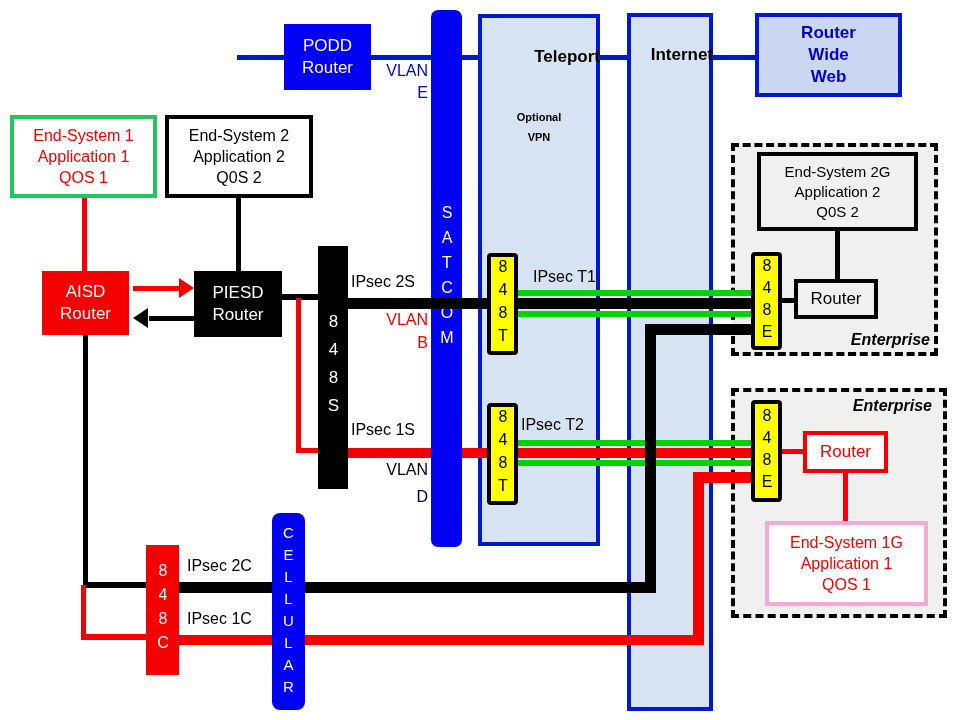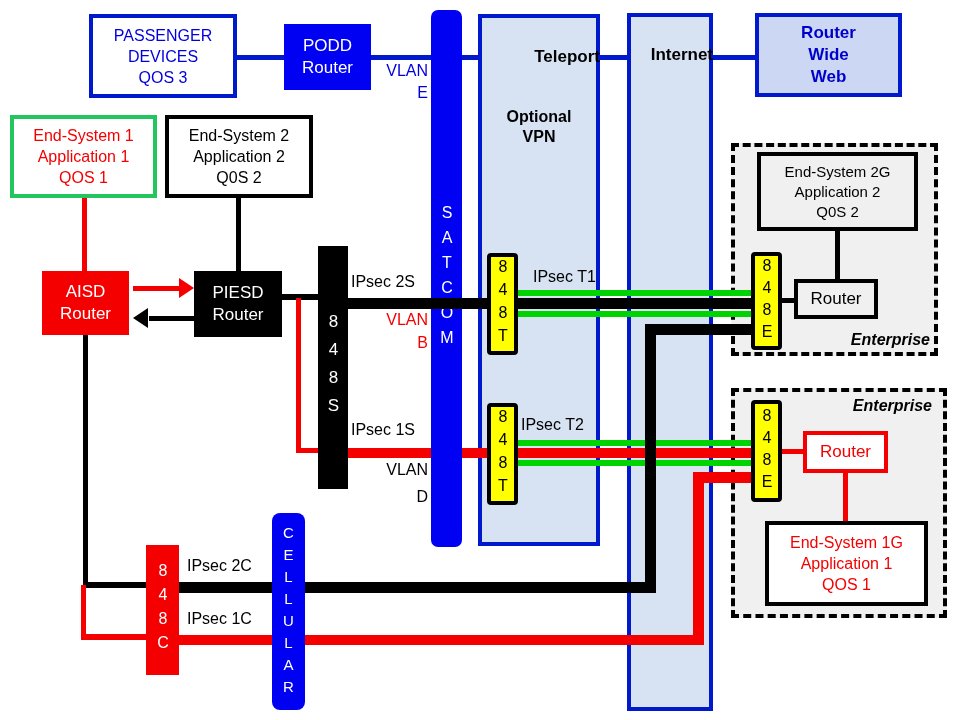--- a/index.html
+++ b/index.html
@@ -68,25 +68,20 @@
   <div class="a" style="left:149px;top:316px;width:133px;height:5px;background:#000;"></div>
   <div class="a tri" style="left:133px;top:308px;border-right:15px solid #000;border-top:10px solid transparent;border-bottom:10px solid transparent;"></div>
 
   <div class="a vt" style="left:318px;top:246px;width:30px;height:243px;background:#000;color:#fff;font-size:17px;letter-spacing:9px;">848S</div>
   <div class="a vt" style="left:146px;top:545px;width:33px;height:130px;background:#f50000;color:#fff;font-size:16px;letter-spacing:7px;">848C</div>
   <div class="a vt" style="left:487px;top:253px;width:31px;height:102px;background:#ffff00;border:4px solid #000;border-radius:4px;color:#000;font-size:16px;letter-spacing:6px;">848T</div>
   <div class="a vt" style="left:487px;top:403px;width:31px;height:102px;background:#ffff00;border:4px solid #000;border-radius:4px;color:#000;font-size:16px;letter-spacing:6px;">848T</div>
   <div class="a vt" style="left:751px;top:252px;width:31px;height:98px;background:#ffff00;border:4px solid #000;border-radius:4px;color:#000;font-size:16px;letter-spacing:5px;">848E</div>
   <div class="a vt" style="left:751px;top:400px;width:31px;height:102px;background:#ffff00;border:4px solid #000;border-radius:4px;color:#000;font-size:16px;letter-spacing:5px;">848E</div>
 
-  <div class="a box" style="left:89px;top:14px;width:148px;height:84px;background:#fff;border:4px solid #0019cc;color:#0000dd;font-size:16px;line-height:21px;">
-    <div>PASSENGER</div>
-    <div>DEVICES</div>
-    <div>QOS 3</div>
-  </div>
 
   <div class="a box" style="left:284px;top:24px;width:87px;height:66px;background:#0000f2;color:#fff;font-size:17px;line-height:22px;">
     <div>PODD</div>
     <div>Router</div>
   </div>
 
   <div class="a box" style="left:755px;top:13px;width:147px;height:84px;background:#ccd8f3;border:4px solid #0019cc;color:#0000cc;font-weight:bold;font-size:17px;line-height:22px;">
     <div>Router</div>
     <div>Wide</div>
     <div>Web</div>
@@ -117,28 +112,28 @@
   <div class="a box" style="left:757px;top:152px;width:161px;height:79px;background:#f0f0f0;border:4px solid #000;color:#000;font-size:15px;line-height:20px;">
     <div>End-System 2G</div>
     <div>Application 2</div>
     <div>Q0S 2</div>
   </div>
 
   <div class="a box" style="left:794px;top:279px;width:84px;height:40px;background:#f0f0f0;border:4px solid #000;color:#000;font-size:17px;">Router</div>
 
   <div class="a box" style="left:803px;top:431px;width:85px;height:42px;background:#fff;border:4px solid #f50000;color:#f50000;font-size:17px;">Router</div>
 
-  <div class="a box" style="left:765px;top:521px;width:163px;height:85px;background:#fff;border:4px solid #000000;color:#f50000;font-size:16px;line-height:21px;">
+  <div class="a box" style="left:765px;top:521px;width:163px;height:85px;background:#fff;border:4px solid #f9a8d4;color:#f50000;font-size:16px;line-height:21px;">
     <div>End-System 1G</div>
     <div>Application 1</div>
     <div>QOS 1</div>
   </div>
 
   <div class="a lbl" style="left:478px;top:47px;width:122px;text-align:right;font-weight:bold;font-size:17px;color:#000;">Teleport</div>
-  <div class="a" style="left:478px;top:107px;width:122px;text-align:center;font-weight:bold;font-size:16px;line-height:20px;color:#000;">
+  <div class="a" style="left:478px;top:107px;width:122px;text-align:center;font-weight:bold;font-size:11px;line-height:20px;color:#000;">
     <div>Optional</div>
     <div>VPN</div>
   </div>
   <div class="a lbl" style="left:627px;top:45px;width:86px;text-align:right;font-weight:bold;font-size:17px;color:#000;">Internet</div>
 
   <div class="a" style="left:370px;top:60px;width:58px;text-align:right;color:#0000dd;font-size:16px;line-height:22px;">
     <div>VLAN</div>
     <div>E</div>
   </div>
   <div class="a" style="left:370px;top:308px;width:58px;text-align:right;color:#f50000;font-size:16px;line-height:23px;">

